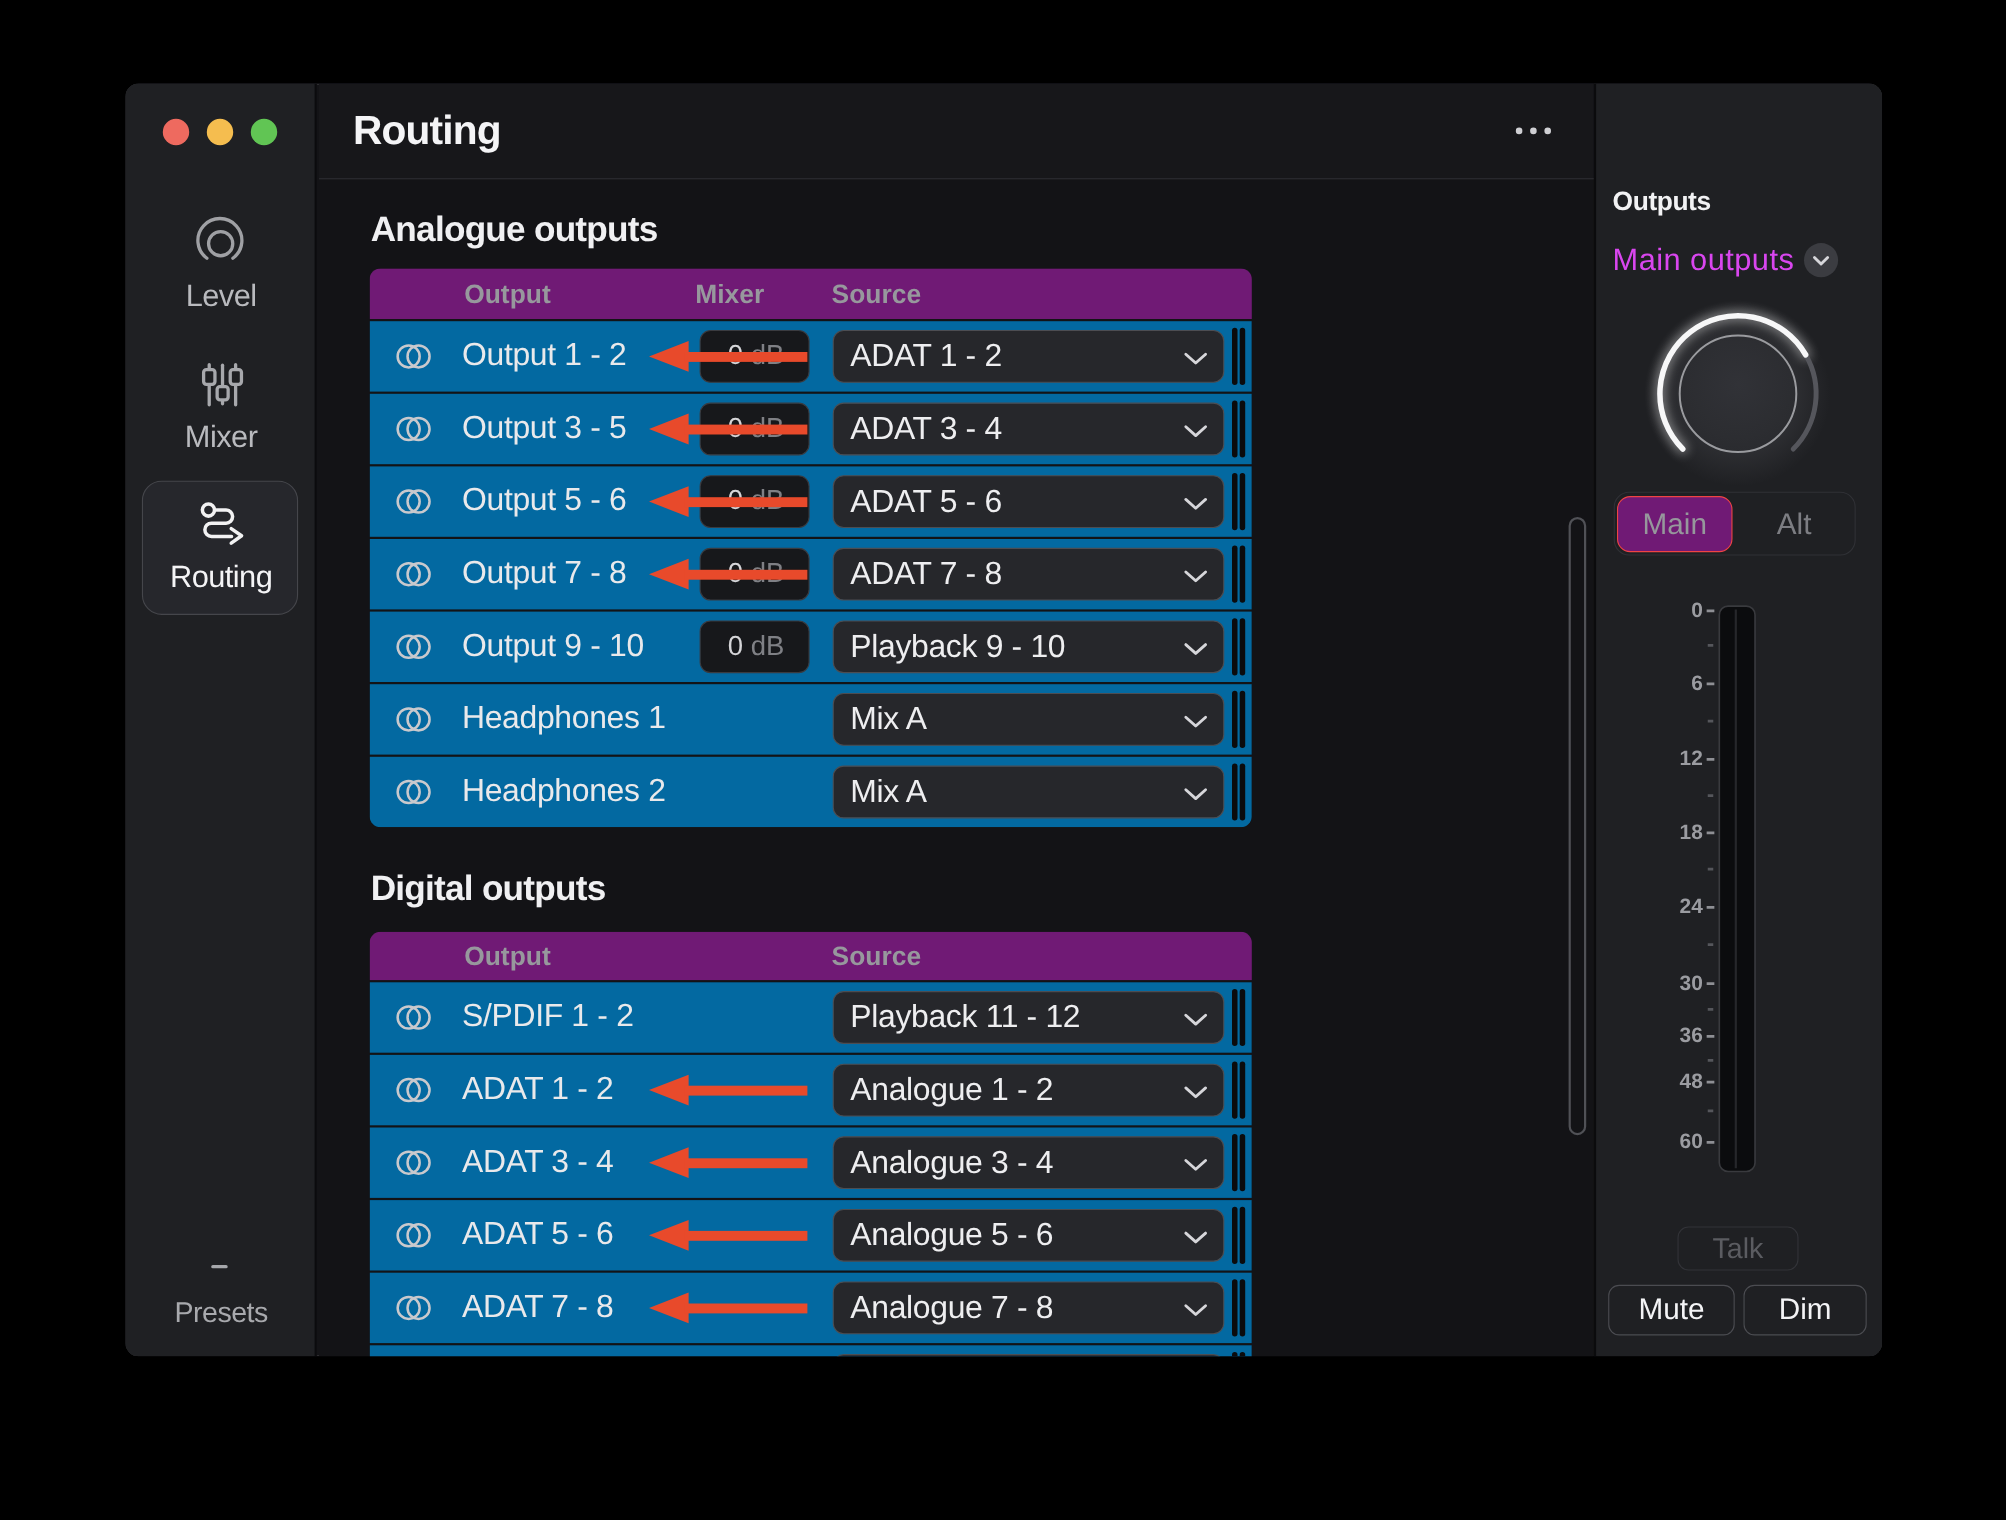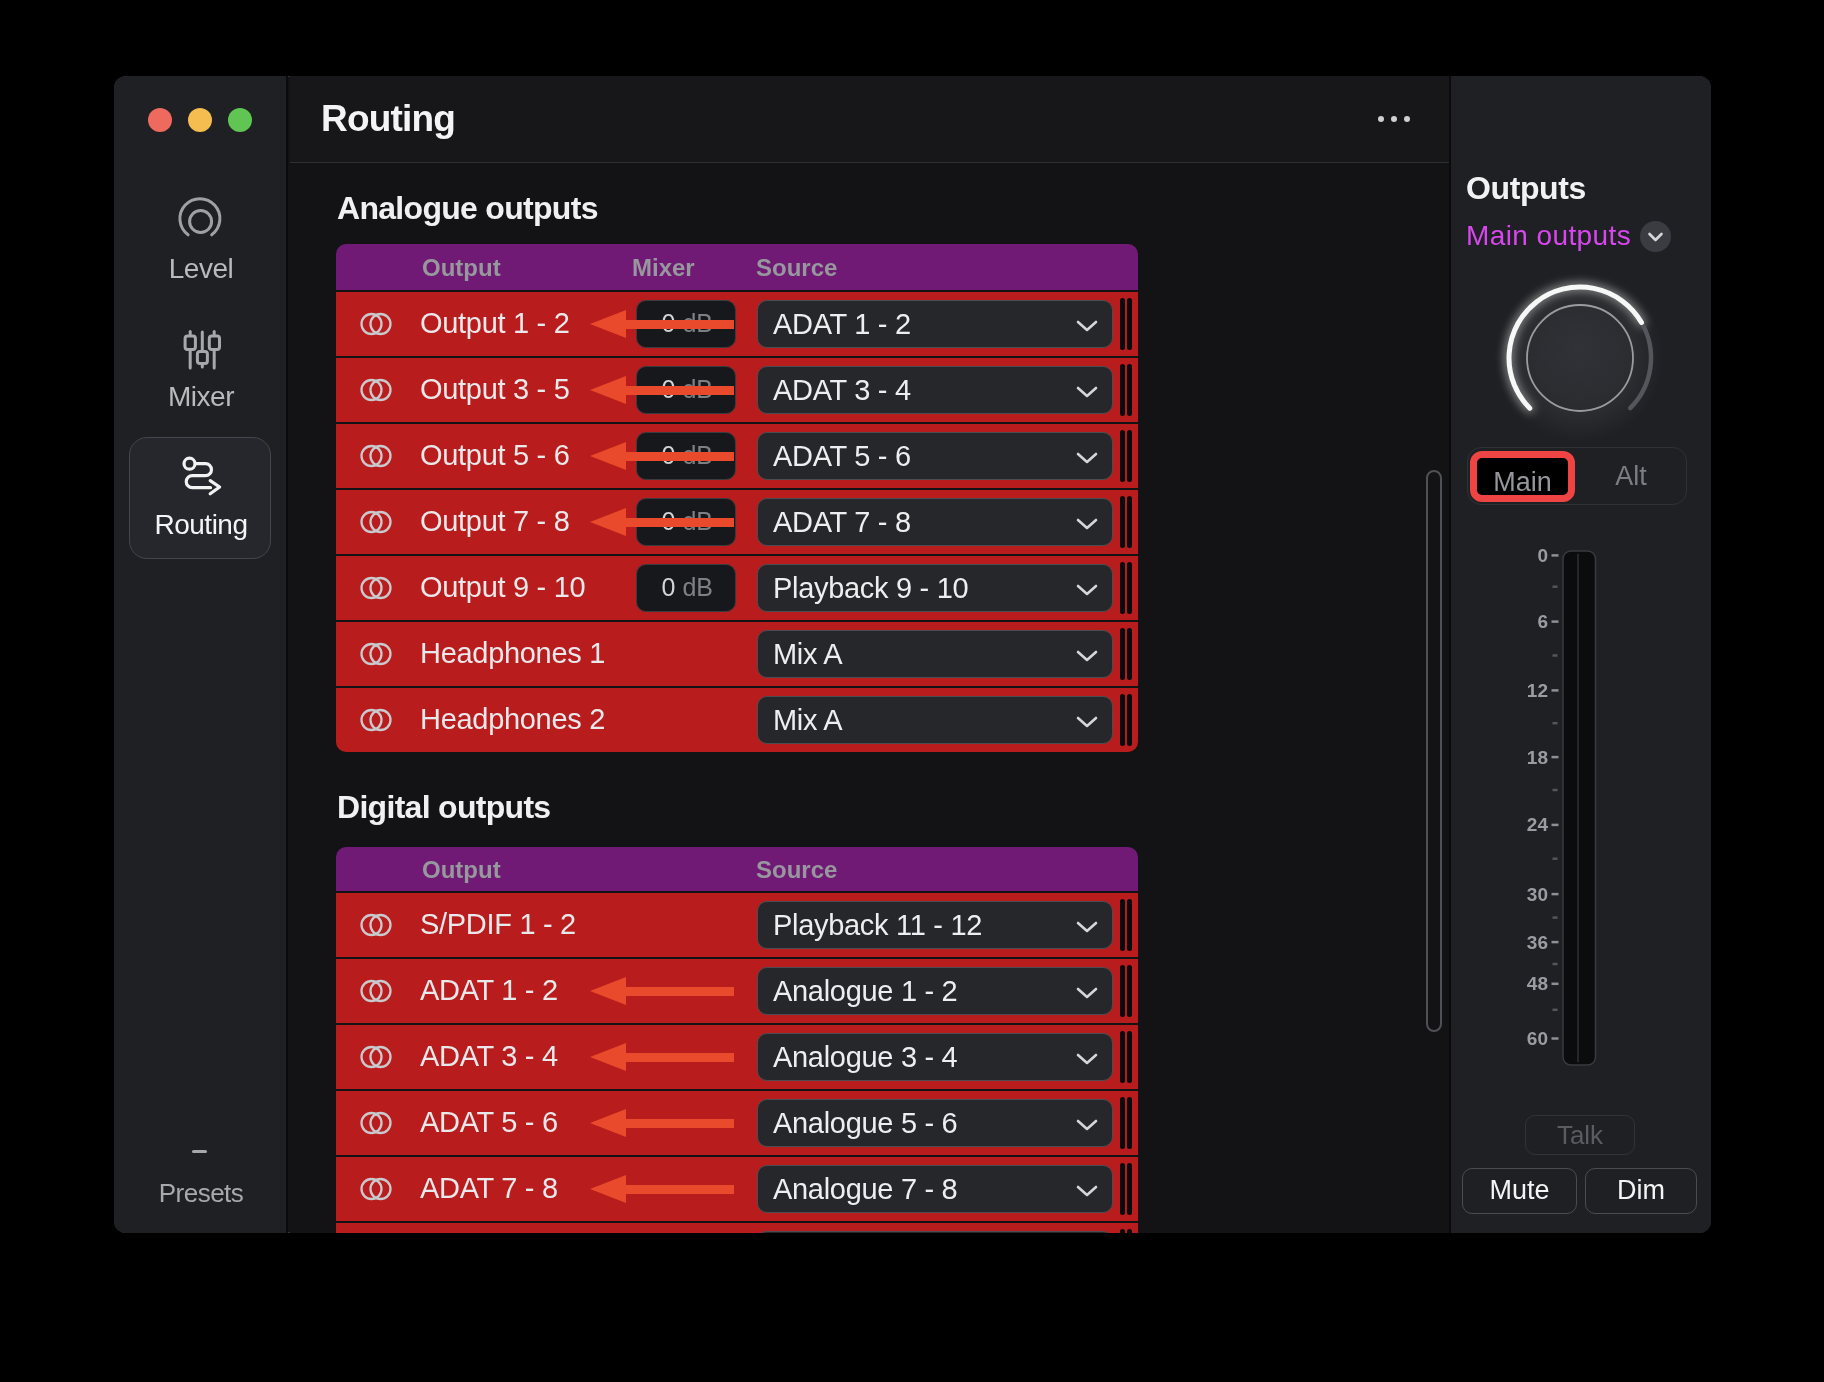--- a/index.html
+++ b/index.html
@@ -35,21 +35,21 @@
     background:#cfcfd3; top:2px; }
   .hdivider { position:absolute; left:0; top:86px; width:1159px; height:1px;
     background:#2e2f33; }
   .sechead { position:absolute; font-size:32px; font-weight:bold; color:#f0f0f2;
     letter-spacing:-0.7px; left:47px; }
 
   
   .tbl { position:absolute; left:46px; width:802px; border-radius:10px; overflow:hidden; }
   .thead { position:relative; width:894px; background:#701a75; }
   .thead span { position:absolute; font-size:24px; font-weight:bold; color:#97989d; }
-  .trow { position:relative; width:802px; height:64px; background:#b91c1c; margin-top:2px; }
+  .trow { position:relative; width:802px; height:64px; background:#0369a1; margin-top:2px; }
   .sticon { position:absolute; left:20px; top:10px; }
   .rlab { position:absolute; left:84px; top:15px; font-size:29px; color:#e9e9eb;
     letter-spacing:-0.3px; white-space:nowrap; }
   .lvl { position:absolute; left:300px; top:8px; width:100px; height:48px;
     border-radius:10px; background:#17181b; border:1.5px solid #3a3b40;
     font-size:25px; text-align:right; line-height:45px; padding-right:22px;
     color:#7f8085; }
   .lvl b { font-weight:normal; color:#d5d5d8; }
   .dd { position:absolute; left:421px; top:8px; width:356px; height:48px;
     border-radius:10px; background:#26272b; border:1.5px solid #4c4d52; }
@@ -63,30 +63,30 @@
     border-top:14px solid transparent; border-bottom:14px solid transparent;
     border-right:36px solid #e84a2b; }
   .atail { position:absolute; left:286px; top:27.5px; width:112px; height:9px;
     background:#e84a2b; }
 
   
   .sbar { position:absolute; left:1136px; top:394px; width:16px; height:562px;
     border:2px solid #505156; border-radius:9px; }
 
   
-  .rp-outputs { position:absolute; left:15px; top:94px; font-size:32px;
+  .rp-outputs { position:absolute; left:15px; top:94px; font-size:24px;
     font-weight:bold; color:#f2f2f4; letter-spacing:-0.4px;text-align:center; }
   .rp-mainout { position:absolute; left:15px; top:144px; font-size:28px;
     color:#d946ef; letter-spacing:0.4px;text-align:center; }
   .rp-chev { position:absolute; left:189px; top:145px; width:31px; height:31px;
     border-radius:50%; background:#3b3c41; }
   .seg { position:absolute; left:16px; top:371px; width:220px; height:58px;
     border-radius:14px; border:1px solid #303136; }
   .seg .main { position:absolute; left:2px; top:3px; width:105px; height:51px;
-    border-radius:12px; background:#000000; border:7px solid #ef4444;
+    border-radius:12px; background:#701a75; border:1px solid #ef4444;
     font-size:27px; color:#96979c; text-align:center; line-height:49px; }
   .seg .alt { position:absolute; left:107px; top:2px; width:112px; height:54px;
     font-size:27px; color:#7c7d82; text-align:center; line-height:52px; }
   .btn { position:absolute; border-radius:10px; text-align:center; }
   .talk { left:74px; top:1039px; width:110px; height:40px; border:1px solid #323338;
     font-size:26px; color:#5b5c61; line-height:38px; }
   .mute { left:11px; top:1092px; width:115px; height:46px; border:1.5px solid #4b4c51;
     font-size:27px; color:#f4f4f6; line-height:43px; }
   .dim { left:134px; top:1092px; width:112px; height:46px; border:1.5px solid #4b4c51;
     font-size:27px; color:#f4f4f6; line-height:43px; }

